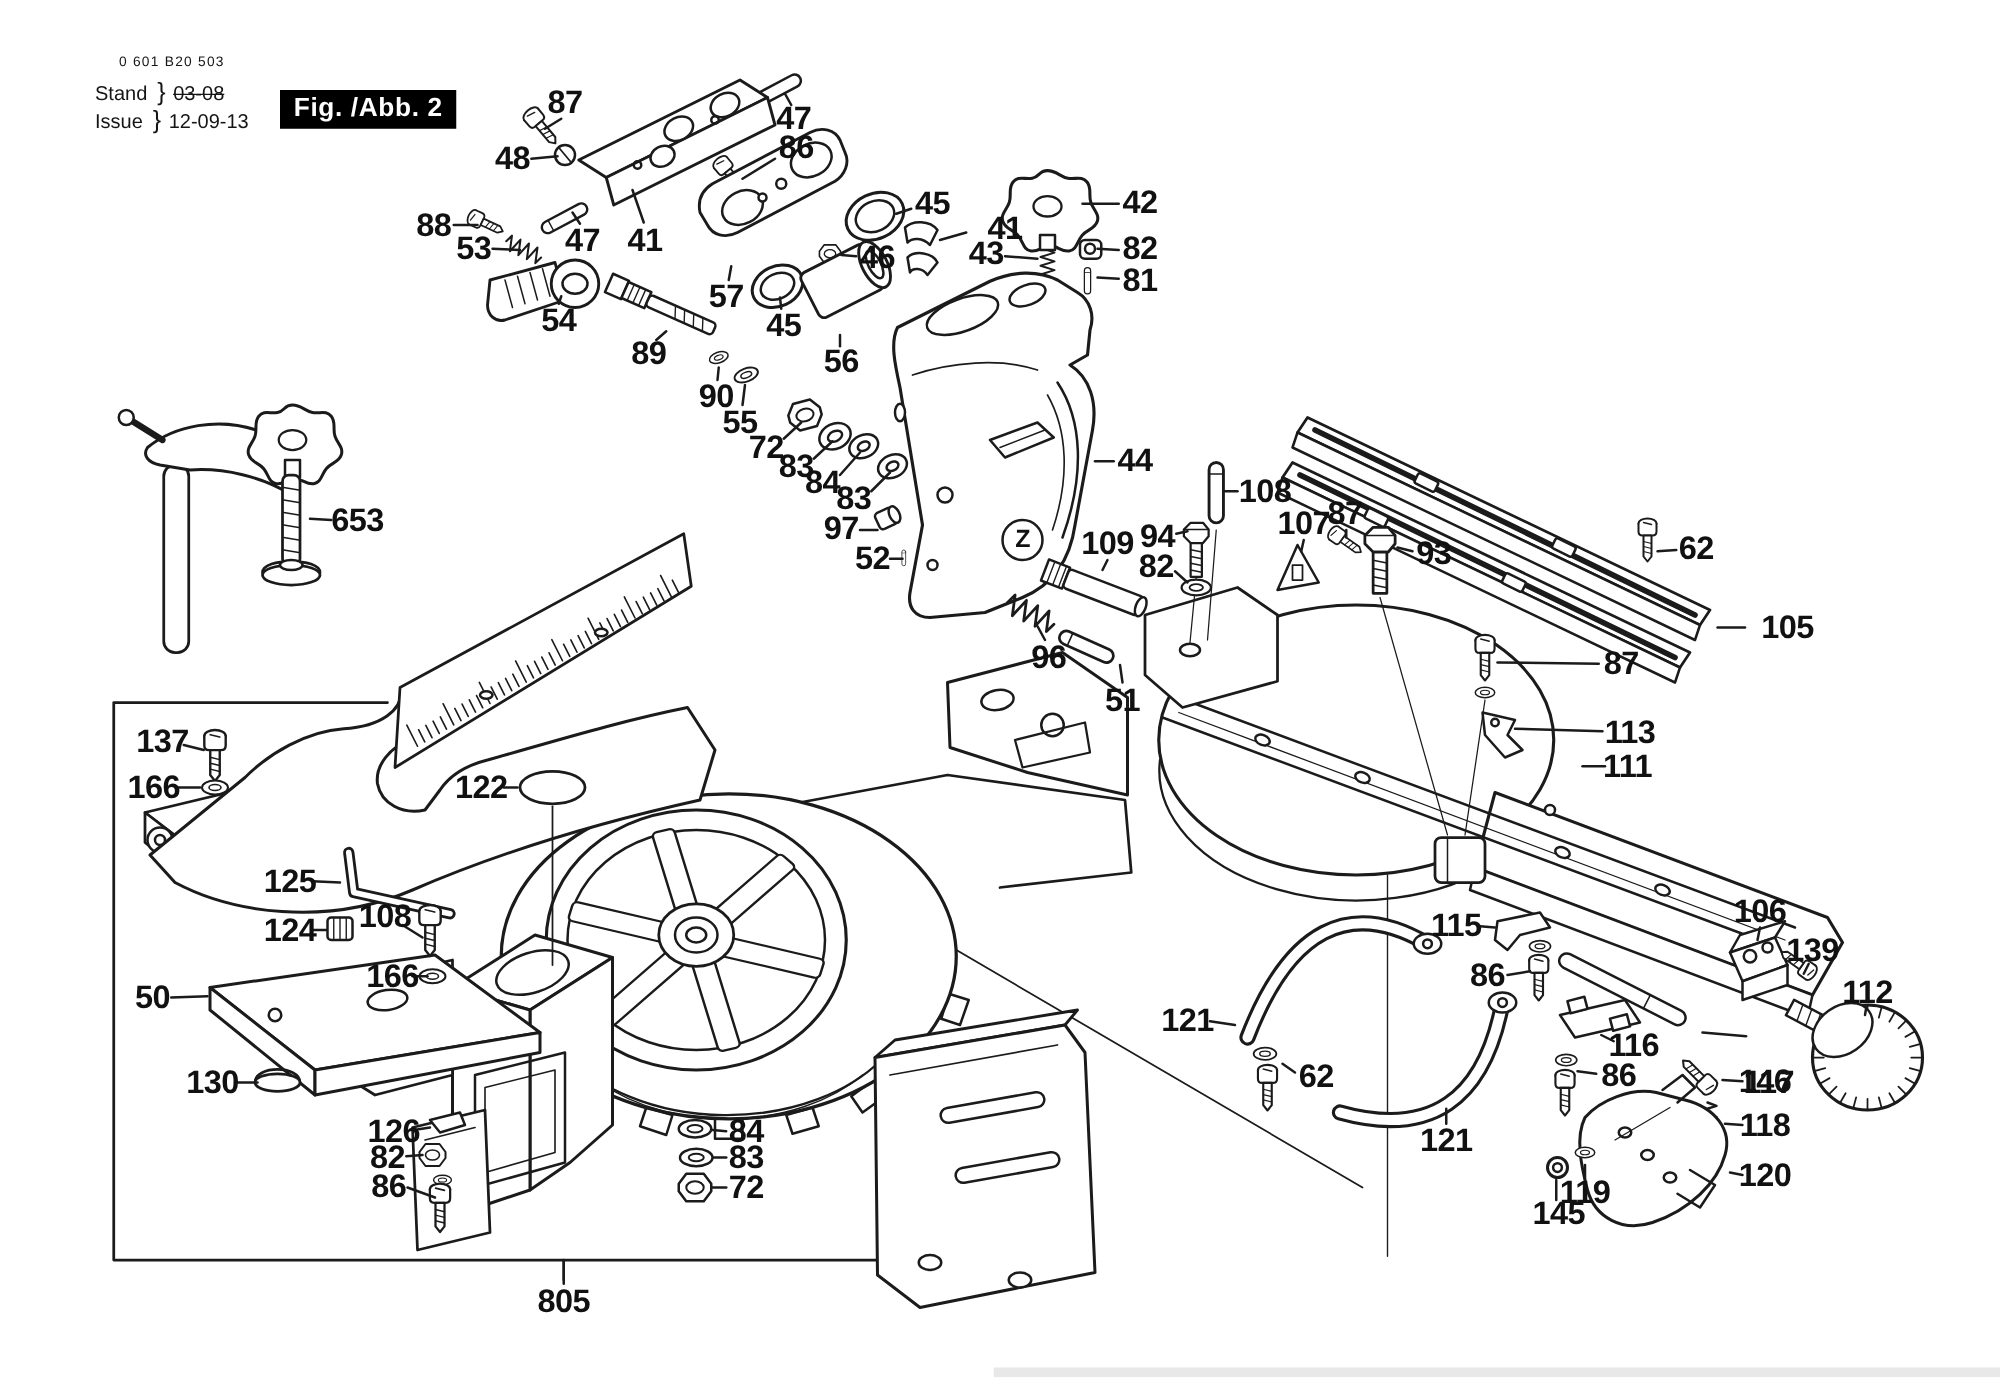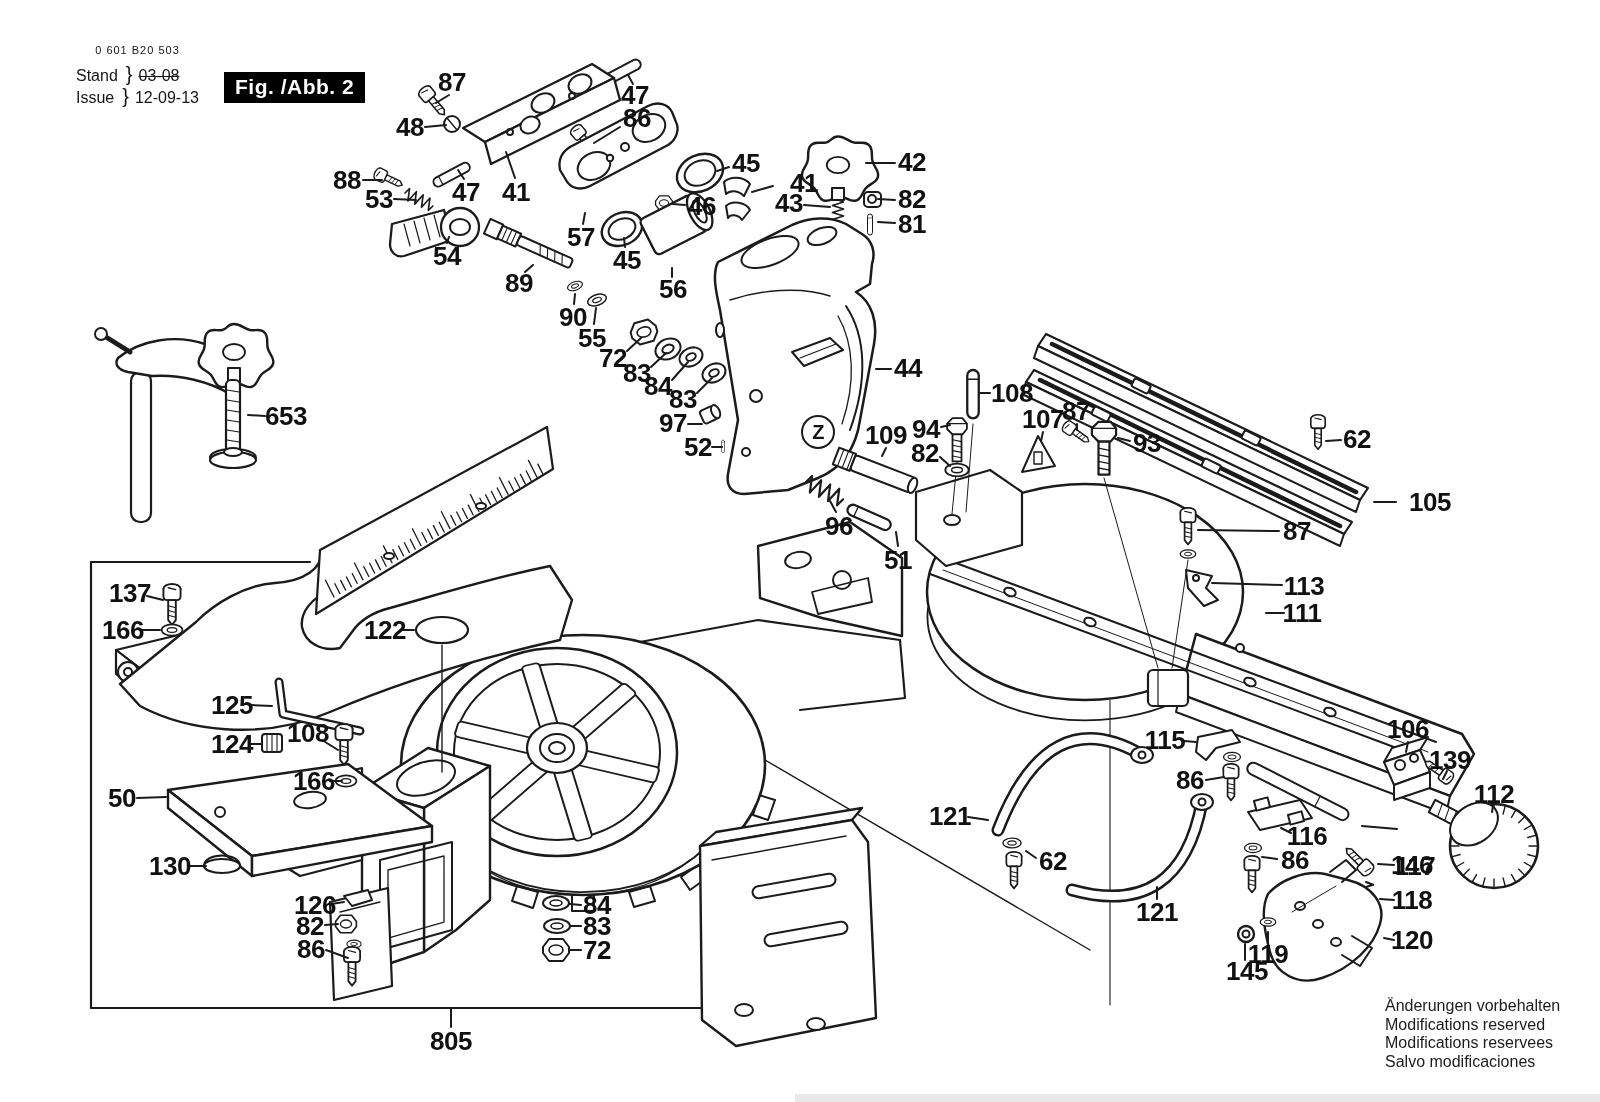--- a/index.html
+++ b/index.html
@@ -679,21 +679,15 @@
       <div class="part-label" style="left: 1307px; top: 836px;">116</div>
       <div class="part-label" style="left: 1295px; top: 860px;">86</div>
       <div class="part-label" style="left: 1412px; top: 865px;">146</div>
       <div class="part-label" style="left: 1412px; top: 900px;">118</div>
       <div class="part-label" style="left: 1412px; top: 940px;">120</div>
       <div class="part-label" style="left: 1268px; top: 954px;">119</div>
       <div class="part-label" style="left: 1247px; top: 971px;">145</div>
       <div class="part-label" style="left: 818px; top: 432px; font-size: 20px;">Z</div>
     </div>
 
-<div class="footer" id="footer">
-      <div>Änderungen vorbehalten</div>
-      <div>Modifications reserved</div>
-      <div>Modifications reservees</div>
-      <div>Salvo modificaciones</div>
-    </div>
 
 <div class="scan-strip"></div>
 </div>
 
 </body></html>

